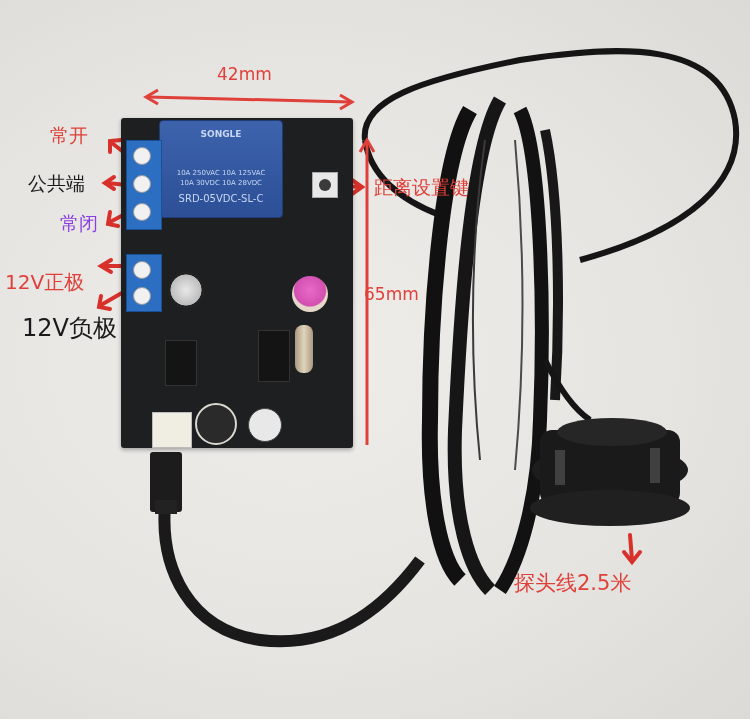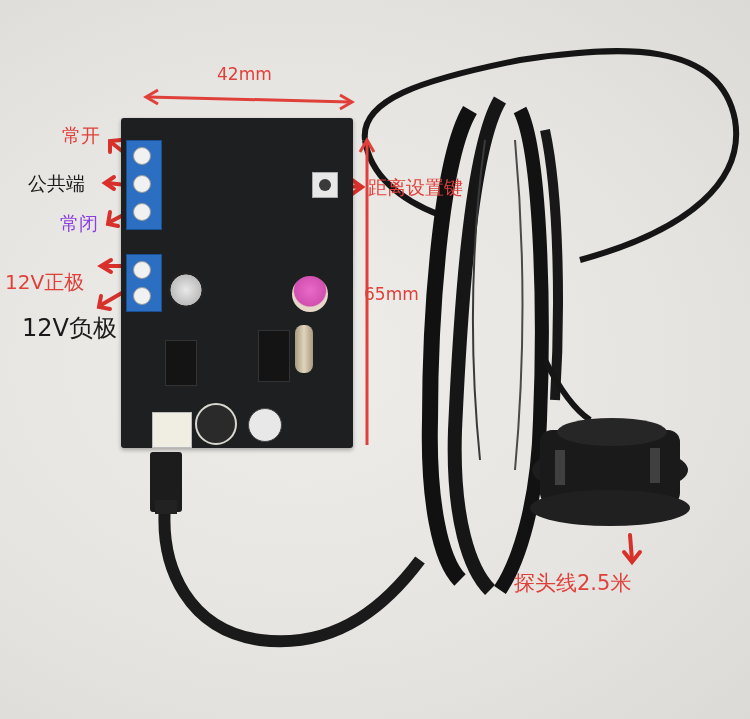--- a/index.html
+++ b/index.html
@@ -72,20 +72,26 @@
       <line x1="330" y1="185" x2="360" y2="187"></line>
       <polyline points="352,180 362,187 352,194"></polyline>
 
       <line x1="630" y1="535" x2="632" y2="560"></line>
       <polyline points="624,552 632,562 640,552"></polyline>
     </g>
   </svg>
 
   <div class="pcb"></div>
 
+  <div class="relay">
+    <div class="relay-text" style="top:8px;font-size:9px;font-weight:bold;">SONGLE</div>
+    <div class="relay-text" style="top:48px;font-size:7px;">10A 250VAC  10A 125VAC</div>
+    <div class="relay-text" style="top:58px;font-size:7px;">10A 30VDC  10A 28VDC</div>
+    <div class="relay-text" style="top:72px;font-size:10px;">SRD-05VDC-SL-C</div>
+  </div>
 
   <div class="terminal" style="left:126px;top:140px;width:34px;height:88px;">
     <div class="screw" style="left:6px;top:6px;"></div>
     <div class="screw" style="left:6px;top:34px;"></div>
     <div class="screw" style="left:6px;top:62px;"></div>
   </div>
 
   <div class="terminal" style="left:126px;top:254px;width:34px;height:56px;">
     <div class="screw" style="left:6px;top:6px;"></div>
     <div class="screw" style="left:6px;top:32px;"></div>
@@ -97,22 +103,22 @@
   <div style="position:absolute;left:258px;top:330px;width:30px;height:50px;background:#141414;border:1px solid #333;"></div>
   <div style="position:absolute;left:295px;top:325px;width:18px;height:48px;border-radius:8px;background:linear-gradient(90deg,#a89a80,#e0d4bc,#a89a80);"></div>
   <div style="position:absolute;left:195px;top:403px;width:38px;height:38px;border-radius:50%;background:#2a2a2a;border:2px solid #d8d8d0;"></div>
   <div style="position:absolute;left:248px;top:408px;width:32px;height:32px;border-radius:50%;background:#e8e8e8;border:1px solid #444;"></div>
   <div style="position:absolute;left:152px;top:412px;width:38px;height:34px;background:#f0ede2;border:1px solid #bbb;"></div>
   <div class="button-sw"></div>
 
   <div class="lbl red" style="left:217px;top:66px;font-size:17px;">42mm</div>
   <div class="lbl red" style="left:364px;top:286px;font-size:17px;">65mm</div>
 
-  <div class="lbl red" style="left:62px;top:126px;">常开</div>
+  <div class="lbl red" style="left:50px;top:126px;">常开</div>
   <div class="lbl black" style="left:28px;top:174px;font-family:Liberation Serif, serif;">公共端</div>
   <div class="lbl purple" style="left:48px;top:214px;margin-left:12px;">常闭</div>
   <div class="lbl red" style="left:5px;top:272px;font-size:20px;">12V正极</div>
   <div class="lbl black" style="left:22px;top:316px;font-size:24px;text-align:center;">12V负极</div>
 
-  <div class="lbl red" style="left:368px;top:178px;font-size:19px;">距离设置键</div>
+  <div class="lbl red" style="left:368px;top:178px;font-size:19px;padding-left:6px;">距离设置键</div>
   <div class="lbl red" style="left:514px;top:573px;font-size:21px;">探头线2.5米</div>
 
 </div>
 
 </body></html>

